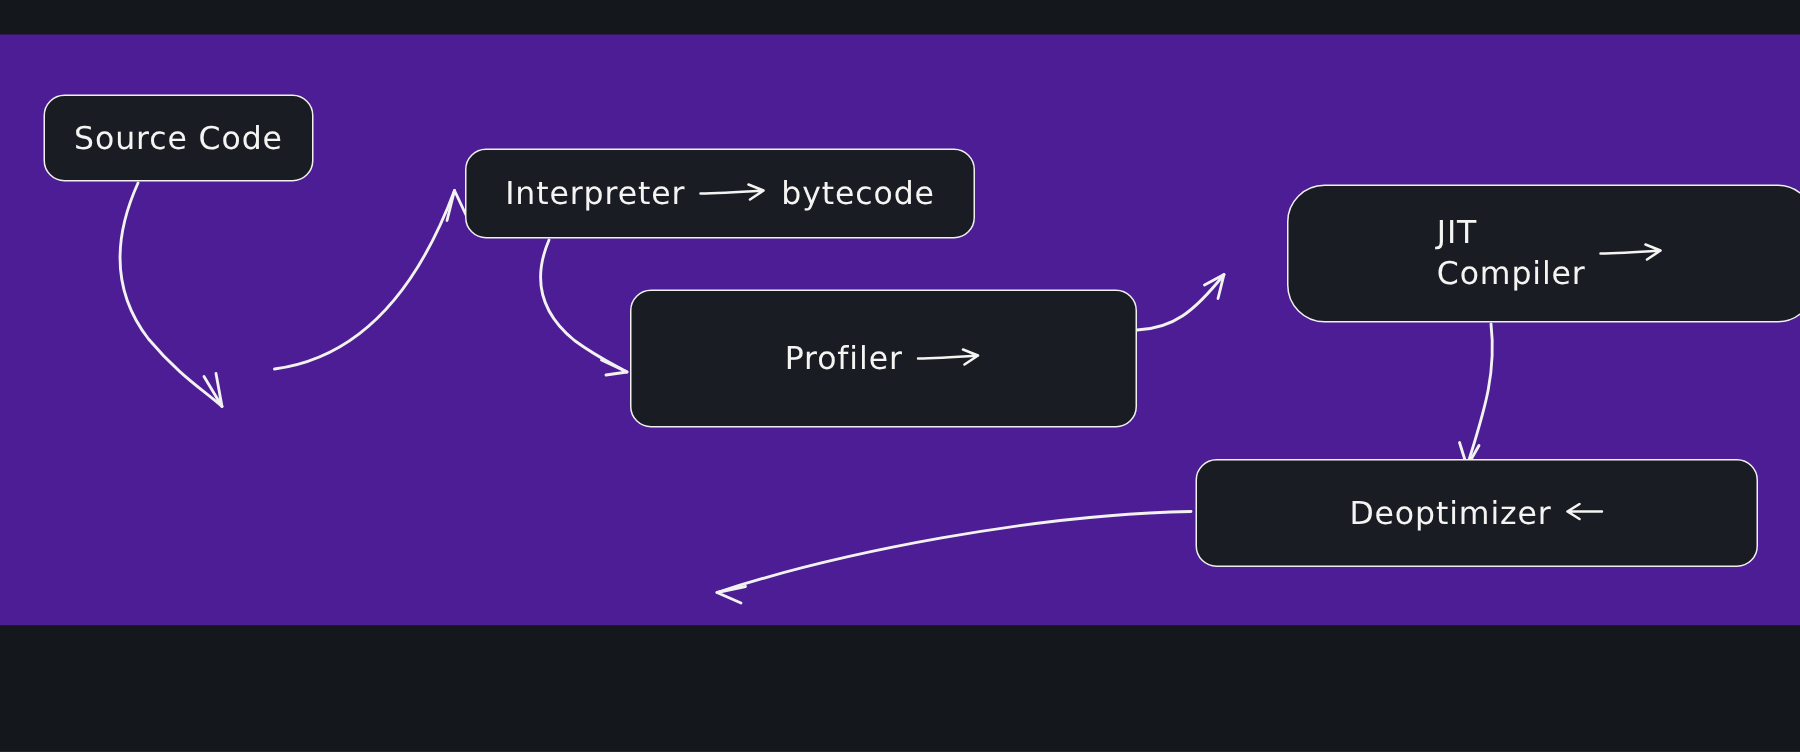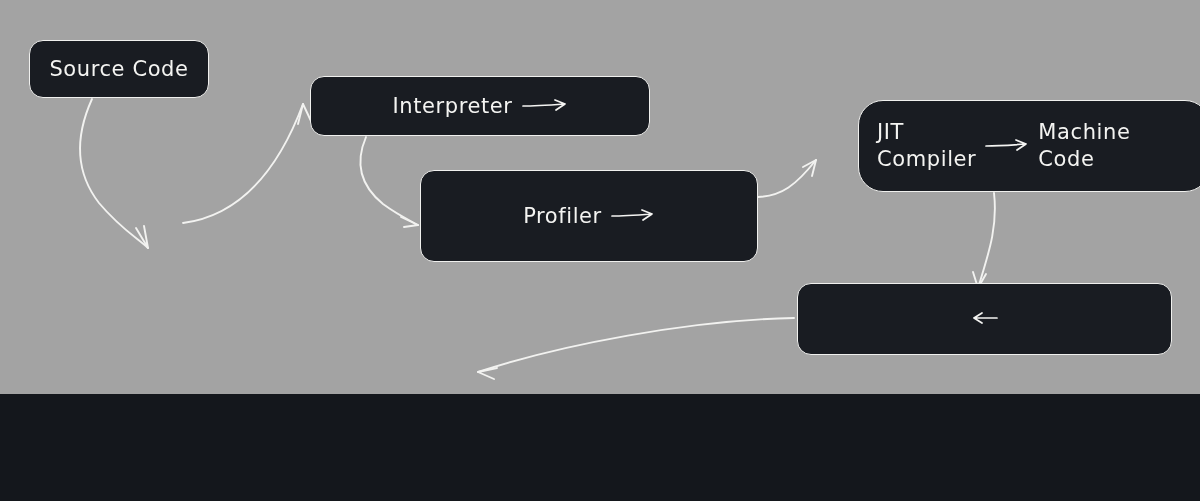--- a/index.html
+++ b/index.html
@@ -4,23 +4,24 @@
 <style>
   html, body {
     margin: 0;
     padding: 0;
     background: #14171c;
   }
   #canvas {
     position: relative;
     width: 1200px;
     height: 394px;
-    background: #a3a3a3;
+    background: #4c1d95;
     overflow: hidden;
     font-family: "DejaVu Sans", sans-serif;
+    margin-top: 23px;
   }
   #edges {
     position: absolute;
     left: 0;
     top: 0;
     width: 1200px;
     height: 501px;
     pointer-events: none;
   }
   .edge-path {
@@ -137,20 +138,21 @@
 
 
   <div class="node" id="node-interpreter">
     <div class="node-inner">
       <span class="label">Interpreter</span>
       <span class="inline-arrow">
         <svg width="46" height="14" viewBox="0 0 46 14">
             <path d="M1 7 C 12 7 28 6 43 5 M43 5 L 33 1 M43 5 L 34 11" fill="none" stroke="currentColor" stroke-width="1.7" stroke-linecap="round" stroke-linejoin="round"></path>
           </svg>
       </span>
+      <span class="label">bytecode</span>
     </div>
   </div>
 
   <div class="node" id="node-profiler">
     <div class="node-inner">
       <span class="label">Profiler</span>
       <span class="inline-arrow">
         <svg width="44" height="14" viewBox="0 0 44 14">
             <path d="M1 7 C 12 7 27 6 41 5 M41 5 L 31 1 M41 5 L 32 11" fill="none" stroke="currentColor" stroke-width="1.7" stroke-linecap="round" stroke-linejoin="round"></path>
           </svg>
@@ -160,26 +162,26 @@
 
   <div class="node" id="node-jit">
     <div class="node-inner">
       <span class="label wrap">JIT
 Compiler</span>
       <span class="inline-arrow">
         <svg width="44" height="14" viewBox="0 0 44 14">
             <path d="M1 7 C 12 7 27 6 41 5 M41 5 L 31 1 M41 5 L 32 11" fill="none" stroke="currentColor" stroke-width="1.7" stroke-linecap="round" stroke-linejoin="round"></path>
           </svg>
       </span>
-      <span class="label">Machine Code</span>
     </div>
   </div>
 
   <div class="node" id="node-deoptimizer">
     <div class="node-inner">
+      <span class="label">Deoptimizer</span>
       <span class="inline-arrow">
         <svg width="26" height="14" viewBox="0 0 26 14">
             <path d="M25 6 C 16 6 9 6 2 6 M2 6 L 10 1 M2 6 L 10 11" fill="none" stroke="currentColor" stroke-width="1.7" stroke-linecap="round" stroke-linejoin="round"></path>
           </svg>
       </span>
     </div>
   </div>
 
 
 </div>

